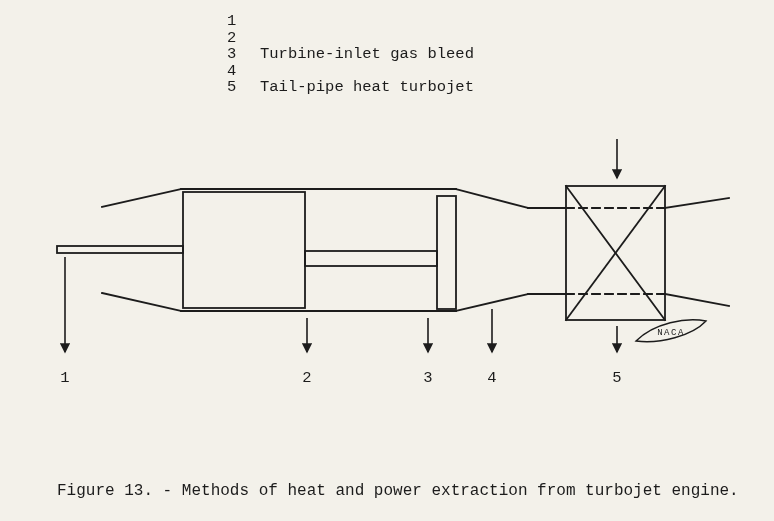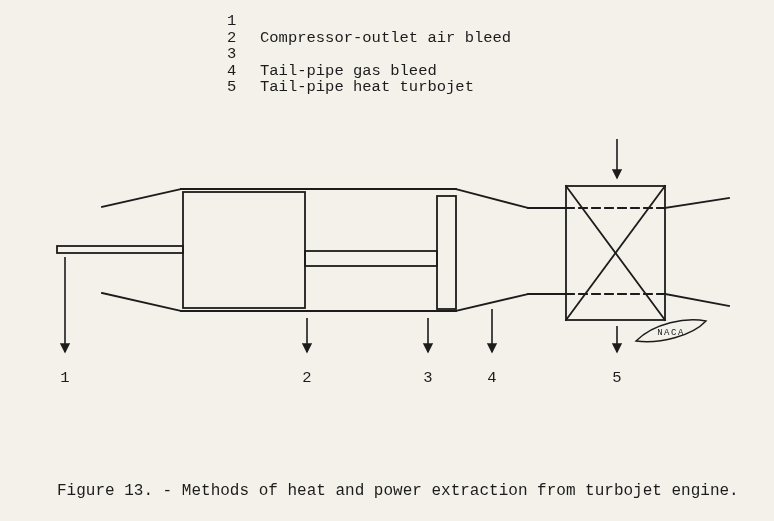--- a/index.html
+++ b/index.html
@@ -30,28 +30,27 @@
 <body>
 
 <div class="page" style="--bg: #f3f1ea; --ink: #1c1c1c;">
 
   <div class="legend">
     <div class="legend-row">
       <span class="num">1</span>
     </div>
     <div class="legend-row">
       <span class="num">2</span>
-      <span class="lbl">Compressor-outlet air bleed</span>
     </div>
     <div class="legend-row">
       <span class="num">3</span>
+      <span class="lbl">Turbine-inlet gas bleed</span>
     </div>
     <div class="legend-row">
       <span class="num">4</span>
-      <span class="lbl">Tail-pipe gas bleed</span>
     </div>
     <div class="legend-row">
       <span class="num">5</span>
       <span class="lbl">Tail-pipe heat turbojet</span>
     </div>
   </div>
 
   <svg class="diagram" width="774" height="521" viewBox="0 0 774 521">
     <defs>
       <marker id="arrow" viewBox="0 0 10 10" refX="8.5" refY="5" markerWidth="6.5" markerHeight="6.5" orient="auto-start-reverse">

